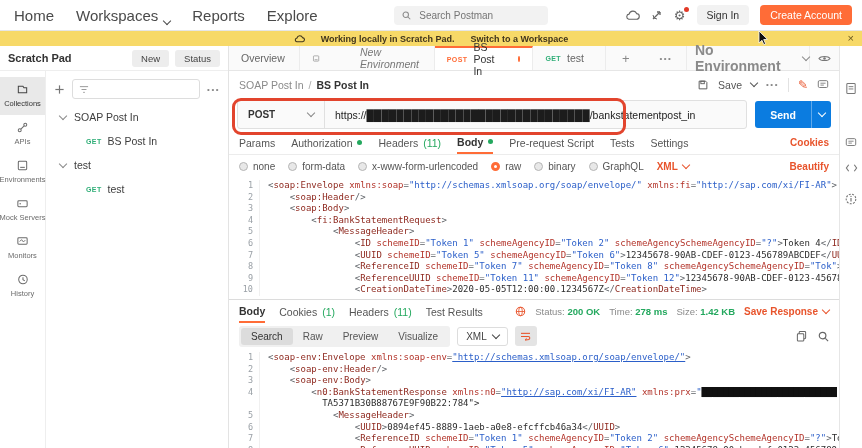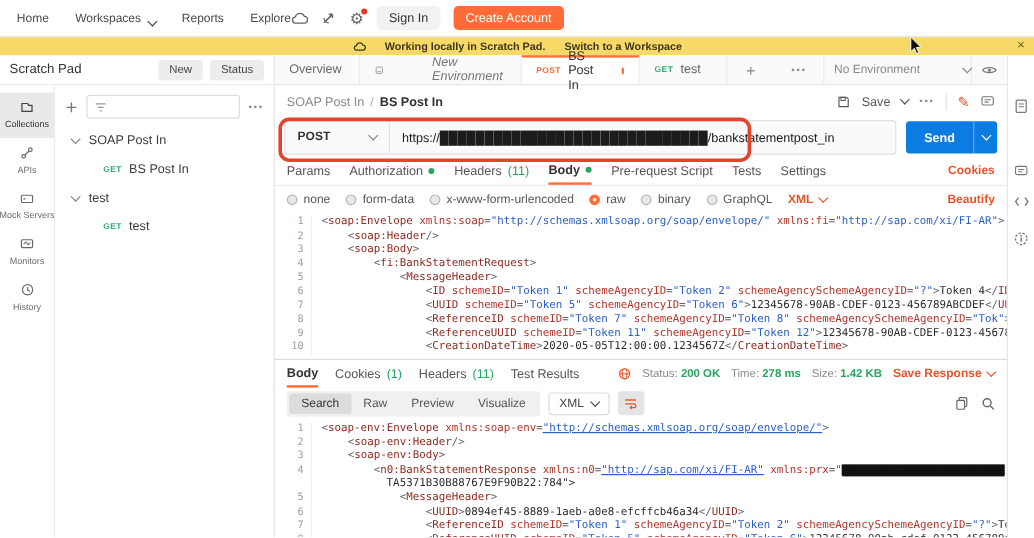--- a/index.html
+++ b/index.html
@@ -4,42 +4,42 @@
 <style>
   html,body{margin:0;padding:0;background:#fff;}
   .app{position:relative;width:862px;height:448px;overflow:hidden;background:#fff;
        font-family:"Liberation Sans",sans-serif;font-size:11px;color:#333;}
   svg{display:block;}
   .chv{width:5px;height:5px;border-right:1.3px solid currentColor;border-bottom:1.3px solid currentColor;
        transform:rotate(45deg);display:inline-block;margin-top:-3px;}
   
   .topbar{height:30px;display:flex;align-items:center;border-bottom:1px solid #e6e6e6;}
   .tb-left{display:flex;align-items:center;gap:22px;padding-left:14px;}
-  .tb-nav{color:#4a4a4a;font-size:10px;display:flex;align-items:flex-end;gap:6px;cursor:default;}
+  .tb-nav{color:#4a4a4a;font-size:15px;display:flex;align-items:flex-end;gap:6px;cursor:default;}
   .tb-center{flex:1;display:flex;justify-content:center;}
   .searchbox{width:138px;height:19px;background:#f2f2f2;border-radius:4px;display:flex;align-items:center;
              gap:6px;padding:0 8px;color:#8a8a8a;}
   .searchbox input{border:0;background:transparent;outline:none;font-family:"Liberation Sans",sans-serif;
              font-size:10px;color:#777;width:100px;}
   .tb-right{display:flex;align-items:center;gap:11px;padding-right:10px;}
   .tb-ic{color:#666;position:relative;}
   .reddot{position:absolute;top:-2px;right:-3px;width:5px;height:5px;border-radius:50%;background:#e23a28;}
   .signin{background:#f2f2f2;border-radius:4px;padding:4px 10px;font-size:10.5px;color:#333;}
   .createacct{background:#ff6c37;border-radius:4px;padding:4px 10px;font-size:10.5px;color:#fff;}
   
   .banner{height:15px;background:#f7d968;display:flex;align-items:center;justify-content:center;gap:16px;
           font-size:9px;color:#40351c;position:relative;}
   .banner b{font-weight:700;}
   .banner-close{position:absolute;right:8px;top:0;font-size:11px;color:#6b5a20;line-height:15px;}
   
   .content{display:flex;height:403px;}
   
   .sidebar{width:228px;border-right:1px solid #e3e3e3;display:flex;flex-direction:column;}
   .sb-head{height:24px;display:flex;align-items:center;padding:0 8px;gap:6px;}
-  .sb-title{flex:1;font-weight:400;font-size:11px;color:#333;}
+  .sb-title{flex:1;font-weight:700;font-size:11px;color:#333;}
   .sb-btn{background:#ededed;border-radius:3px;padding:3px 9px;font-size:9.5px;color:#444;}
   .sb-body{flex:1;display:flex;border-top:1px solid #eee;}
   .rail{width:45px;border-right:1px solid #eee;display:flex;flex-direction:column;align-items:center;padding-top:6px;}
   .rail-item{width:45px;padding:6px 0 7px;display:flex;flex-direction:column;align-items:center;gap:3px;
              color:#6b6b6b;font-size:7.5px;white-space:nowrap;}
   .rail-item.active{background:#e9e9e9;color:#333;}
   .tree{flex:1;display:flex;flex-direction:column;}
   .tree-toolbar{display:flex;align-items:center;gap:7px;padding:8px 8px 6px 8px;color:#777;}
   .tree-search{flex:1;height:18px;border:1px solid #ddd;border-radius:3px;display:flex;align-items:center;
                padding:0 6px;gap:5px;background:#fff;}
@@ -51,21 +51,21 @@
   .m-post{color:#ff6c37;}
   
   .main{flex:1;display:flex;flex-direction:column;min-width:0;position:relative;}
   .tabbar{height:24px;display:flex;background:#fafafa;border-bottom:1px solid #e6e6e6;align-items:stretch;}
   .tab{display:flex;align-items:center;gap:6px;padding:0 12px;border-right:1px solid #ececec;color:#666;
        font-size:10.5px;}
   .tab.active{background:#fff;border-top:2px solid #ff6c37;color:#333;}
   .tab .unsaved{width:6px;height:6px;border-radius:50%;background:#ff6c37;margin-left:14px;}
   .tab-ic{width:24px;display:flex;align-items:center;justify-content:center;color:#888;border-right:0;}
   .envsel{margin-left:auto;display:flex;align-items:center;border-left:1px solid #ececec;color:#8a8a8a;}
-  .envsel .lbl{padding:0 8px;width:100px;font-size:10px;}
+  .envsel .lbl{padding:0 8px;width:100px;font-size:14px;font-weight:bold;}
   .envsel .eye{border-left:1px solid #ececec;height:100%;display:flex;align-items:center;padding:0 8px;color:#777;}
   
   .crumb-row{height:27px;display:flex;align-items:center;padding:0 10px;gap:5px;font-size:10.5px;}
   .crumb-col{color:#8a8a8a;}
   .crumb-sep{color:#aaa;}
   .crumb-name{color:#333;font-weight:700;}
   .crumb-right{margin-left:auto;display:flex;align-items:center;gap:9px;color:#555;}
   .vdiv{width:1px;height:14px;background:#e2e2e2;}
   .dots{color:#888;font-size:8px;letter-spacing:1.5px;}
   .pencil{color:#e8542c;font-size:12px;}
@@ -149,20 +149,29 @@
       <span class="tb-nav">
           <span>Workspaces</span>
           <i class="chv"></i>
         </span>
       <span class="tb-nav">
           <span>Reports</span>
         </span>
       <span class="tb-nav">
           <span>Explore</span>
         </span>
+    </div>
+    <div class="tb-center">
+      <div class="searchbox">
+        <svg width="9" height="9" viewBox="0 0 12 12">
+            <circle cx="5" cy="5" r="3.6" fill="none" stroke="#8a8a8a" stroke-width="1.4"></circle>
+            <line x1="8" y1="8" x2="11" y2="11" stroke="#8a8a8a" stroke-width="1.4"></line>
+          </svg>
+        <input placeholder="Search Postman" style="">
+      </div>
     </div>
     <div class="tb-right">
       <span class="tb-ic">
         <svg width="15" height="11" viewBox="0 0 16 11">
             <path d="M4 9.5h8a3 3 0 0 0 .4-6A4.2 4.2 0 0 0 4.4 4 2.8 2.8 0 0 0 4 9.5z" fill="none" stroke="#666" stroke-width="1.2"></path>
           </svg>
       </span>
       <span class="tb-ic">
         <svg width="12" height="12" viewBox="0 0 12 12">
             <path d="M2 10 L9 3" stroke="#666" stroke-width="1.3" fill="none"></path>
@@ -205,20 +214,27 @@
               </svg>
             <span>Collections</span>
           </div>
           <div class="rail-item">
             <svg width="13" height="13" viewBox="0 0 14 14">
                 <circle cx="4" cy="10" r="1.6" fill="none" stroke="#6b6b6b" stroke-width="1.1"></circle>
                 <circle cx="10" cy="4" r="1.6" fill="none" stroke="#6b6b6b" stroke-width="1.1"></circle>
                 <line x1="5.2" y1="8.8" x2="8.8" y2="5.2" stroke="#6b6b6b" stroke-width="1.1"></line>
               </svg>
             <span>APIs</span>
+          </div>
+          <div class="rail-item">
+            <svg width="13" height="13" viewBox="0 0 14 14">
+                <rect x="2.5" y="2.5" width="9" height="9" rx="1" fill="none" stroke="#6b6b6b" stroke-width="1.1"></rect>
+                <line x1="4.5" y1="9" x2="9.5" y2="9" stroke="#6b6b6b" stroke-width="1.1"></line>
+              </svg>
+            <span>Environments</span>
           </div>
           <div class="rail-item">
             <svg width="13" height="13" viewBox="0 0 14 14">
                 <rect x="2" y="4" width="10" height="6.5" rx="1" fill="none" stroke="#6b6b6b" stroke-width="1.1"></rect>
                 <circle cx="4.5" cy="7.2" r="0.8" fill="#6b6b6b"></circle>
               </svg>
             <span>Mock Servers</span>
           </div>
           <div class="rail-item">
             <svg width="13" height="13" viewBox="0 0 14 14">

